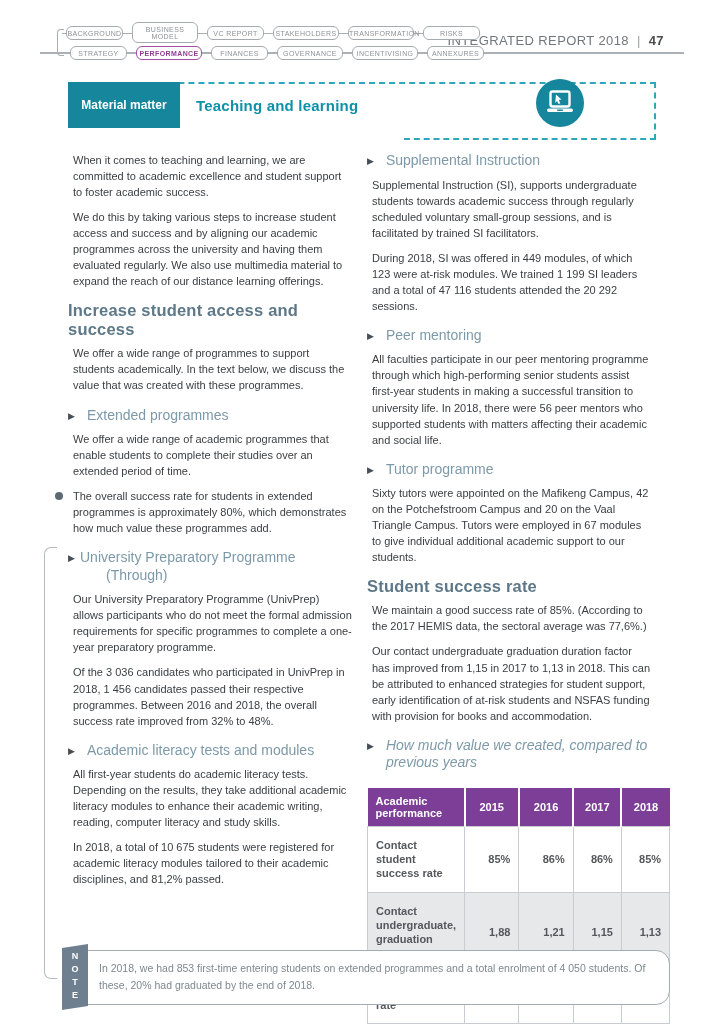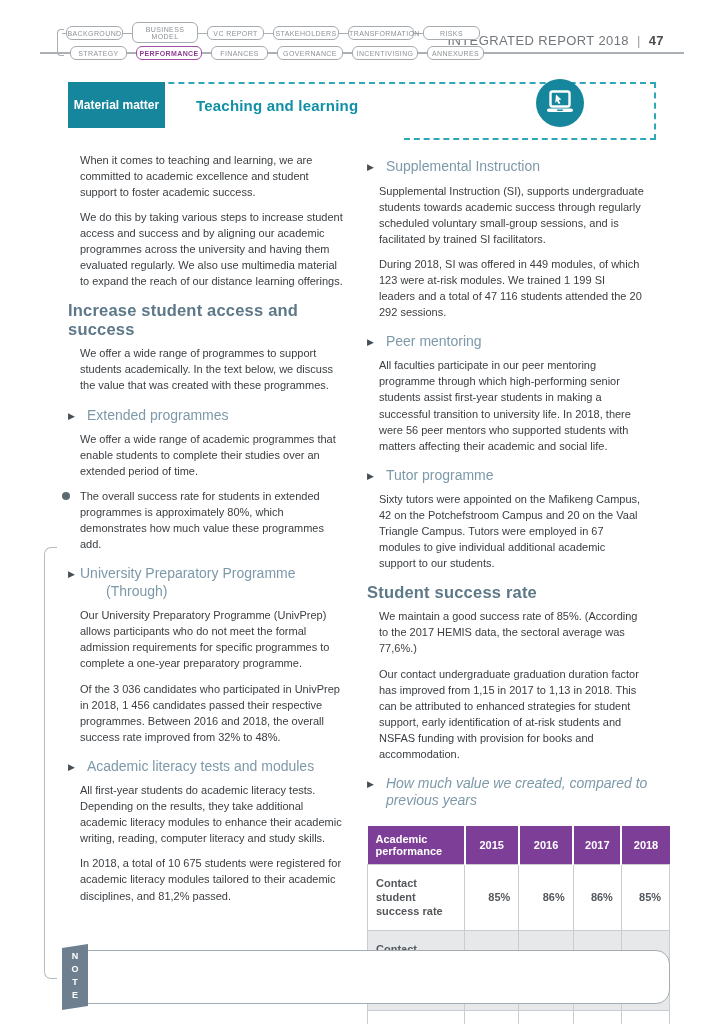--- a/index.html
+++ b/index.html
@@ -26,31 +26,31 @@
   .report-head{position:absolute;top:33px;right:60px;font-size:13px;letter-spacing:.4px;color:#72777c;margin-left:9px;}
   .report-head .pg{font-weight:bold;color:#4a4e52;}
   .report-head .sep{color:#9aa0a5;margin:0 4px;}
   .top-rule{position:absolute;left:40px;right:40px;top:52px;border-top:2px solid #aab0b5;}
 
   
   .mm{position:absolute;left:68px;top:82px;width:588px;height:56px;}
   .mm .dash-top{position:absolute;left:0;right:0;top:0;border-top:2px dashed #2fa6ba;}
   .mm .dash-right{position:absolute;right:0;top:0;height:58px;border-right:2px dashed #2fa6ba;}
   .mm .dash-bottom{position:absolute;right:0;top:56px;width:252px;border-top:2px dashed #2fa6ba;}
-  .mm-badge{position:absolute;left:0;top:0;width:97px;height:46px;background:#15869c;
+  .mm-badge{position:absolute;left:0;top:0;width:112px;height:46px;background:#15869c;
     color:#fff;font-weight:bold;font-size:12px;display:flex;align-items:center;justify-content:center;}
   .mm-title{position:absolute;left:128px;top:0;height:46px;display:flex;align-items:center;
     color:#1090a6;font-weight:bold;font-size:15px;letter-spacing:.2px;}
   .mm-icon{position:absolute;left:468px;top:-3px;width:48px;height:48px;}
 
   
   .col{position:absolute;top:152px;width:289px;}
   .col-left{left:68px;}
   .col-right{left:367px;}
-  .col p{font-size:11px;line-height:1.46;color:#3a3e42;margin:0 12px 9px;}
+  .col p{font-size:11px;line-height:1.46;color:#3a3e42;margin:0 5px 9px;}
   .h2{font-size:16.5px;font-weight:bold;color:#5d7888;letter-spacing:.2px;margin:12px 0 6px;}
   .h3{display:flex;align-items:baseline;font-size:14px;color:#7d99a9;margin:13px 0 7px;line-height:1.25;}
   .h3::before{content:"\25B6";font-size:9px;color:#474f56;margin-right:12px;flex:none;position:relative;top:-1px;}
   .h3.italic{font-style:italic;}
   .p-dot{position:relative;}
   .p-dot::before{content:'';position:absolute;left:-18px;top:4px;width:8px;height:8px;border-radius:50%;background:#5b6b74;}
 
   
   .connector{position:absolute;left:44px;top:547px;width:12px;height:430px;
     border-left:1.5px solid #b5bcc1;border-top:1.5px solid #b5bcc1;border-bottom:1.5px solid #b5bcc1;
@@ -134,21 +134,21 @@
   <p class="p-dot">The overall success rate for students in extended programmes is approximately 80%, which demonstrates how much value these programmes add.</p>
   <div class="h3" style="padding-left:26px;text-indent:-26px;">University Preparatory Programme (Through)</div>
   <p>Our University Preparatory Programme (UnivPrep) allows participants who do not meet the formal admission requirements for specific programmes to complete a one-year preparatory programme.</p>
   <p>Of the 3 036 candidates who participated in UnivPrep in 2018, 1 456 candidates passed their respective programmes. Between 2016 and 2018, the overall success rate improved from 32% to 48%.</p>
   <div class="h3">Academic literacy tests and modules</div>
   <p>All first-year students do academic literacy tests. Depending on the results, they take additional academic literacy modules to enhance their academic writing, reading, computer literacy and study skills.</p>
   <p>In 2018, a total of 10 675 students were registered for academic literacy modules tailored to their academic disciplines, and 81,2% passed.</p>
 </div>
 
 <div class="col col-right">
-  <div class="h3" style="margin-top:6px;">Supplemental Instruction</div>
+  <div class="h3" style="margin-top:0;">Supplemental Instruction</div>
   <p>Supplemental Instruction (SI), supports undergraduate students towards academic success through regularly scheduled voluntary small-group sessions, and is facilitated by trained SI facilitators.</p>
   <p>During 2018, SI was offered in 449 modules, of which 123 were at-risk modules. We trained 1 199 SI leaders and a total of 47 116 students attended the 20 292 sessions.</p>
   <div class="h3">Peer mentoring</div>
   <p>All faculties participate in our peer mentoring programme through which high-performing senior students assist first-year students in making a successful transition to university life. In 2018, there were 56 peer mentors who supported students with matters affecting their academic and social life.</p>
   <div class="h3">Tutor programme</div>
   <p>Sixty tutors were appointed on the Mafikeng Campus, 42 on the Potchefstroom Campus and 20 on the Vaal Triangle Campus. Tutors were employed in 67 modules to give individual additional academic support to our students.</p>
   <div class="h2">Student success rate</div>
   <p>We maintain a good success rate of 85%. (According to the 2017 HEMIS data, the sectoral average was 77,6%.)</p>
   <p>Our contact undergraduate graduation duration factor has improved from 1,15 in 2017 to 1,13 in 2018. This can be attributed to enhanced strategies for student support, early identification of at-risk students and NSFAS funding with provision for books and accommodation.</p>
   <div class="h3 italic">How much value we created, compared to previous years</div>
@@ -188,13 +188,14 @@
     </tbody>
   </table>
 </div>
 
 <div class="connector"></div>
 
 <div class="note">
   <div class="note-tab">
     <span class="note-tab-label">NOTE</span>
   </div>
+  <div class="note-text">In 2018, we had 853 first-time entering students on extended programmes and a total enrolment of 4 050 students. Of these, 20% had graduated by the end of 2018.</div>
 </div>
 
 </body></html>

